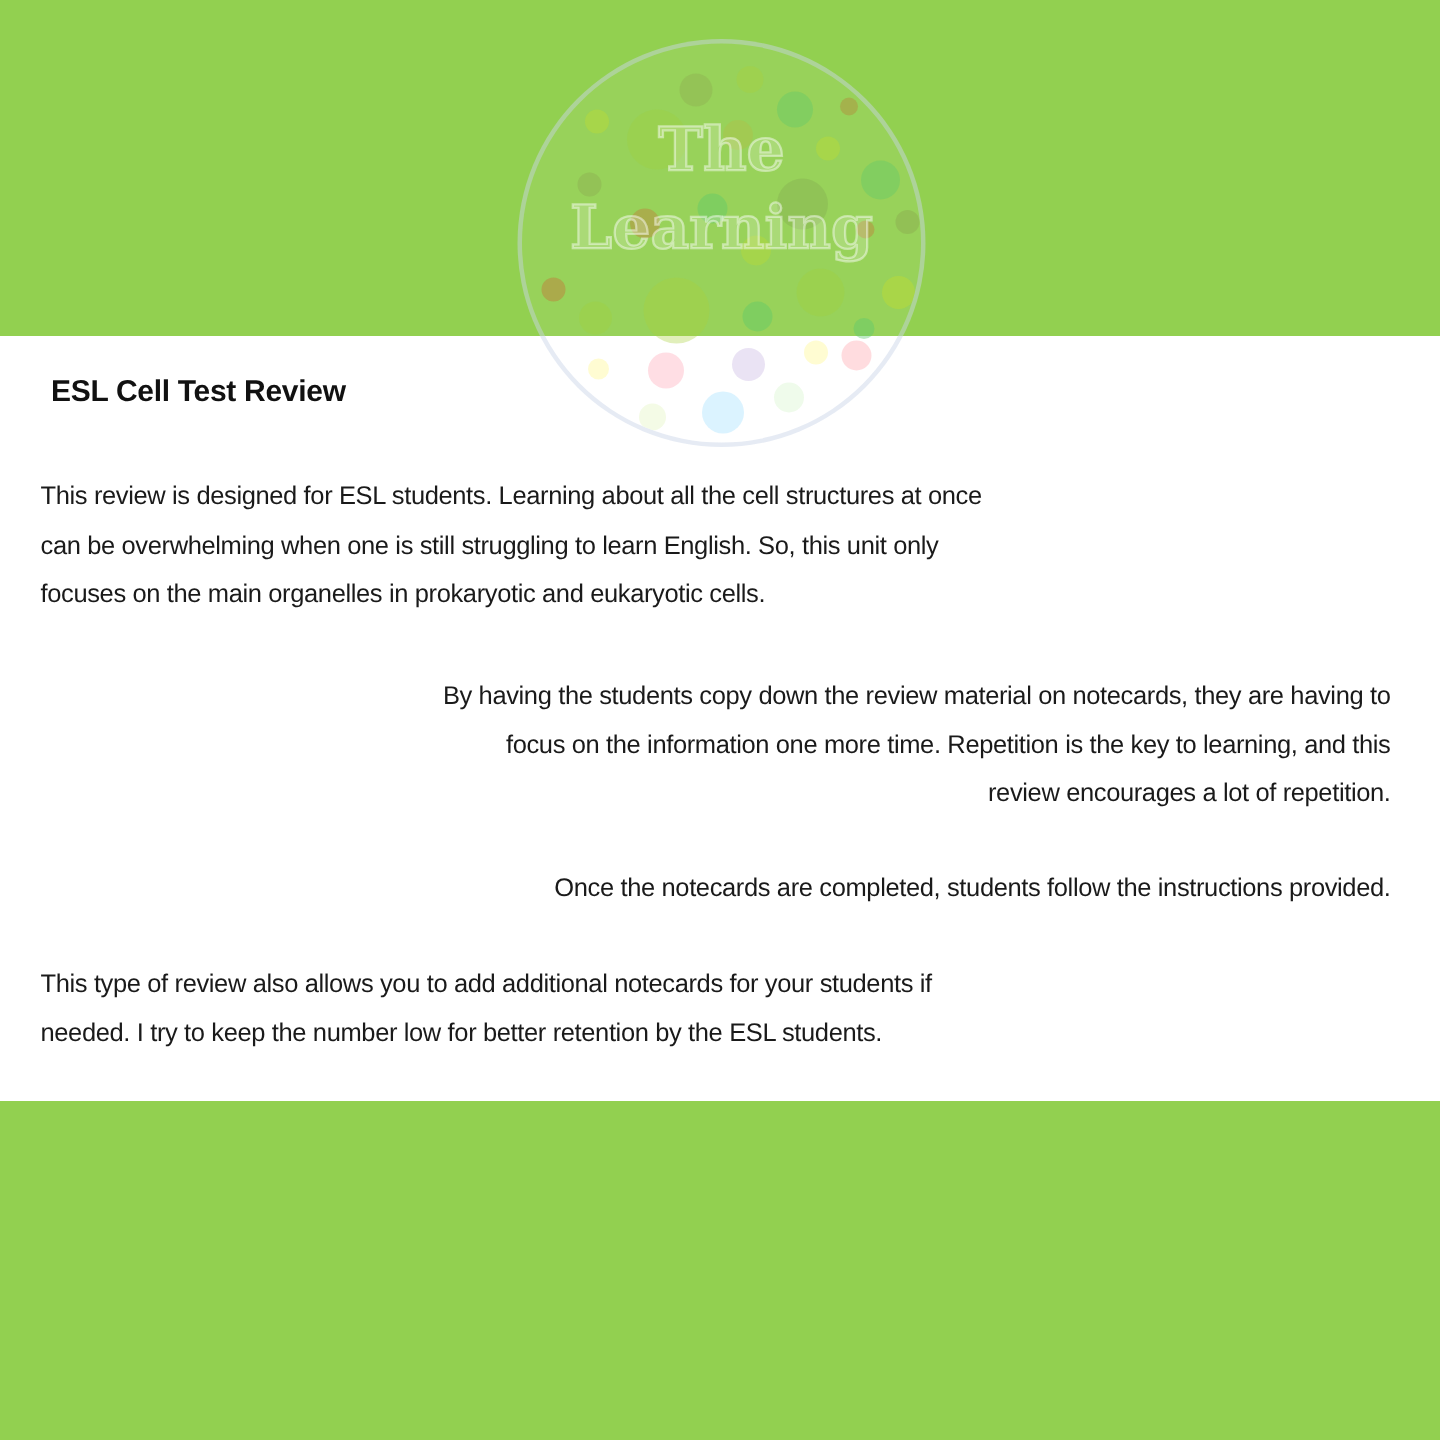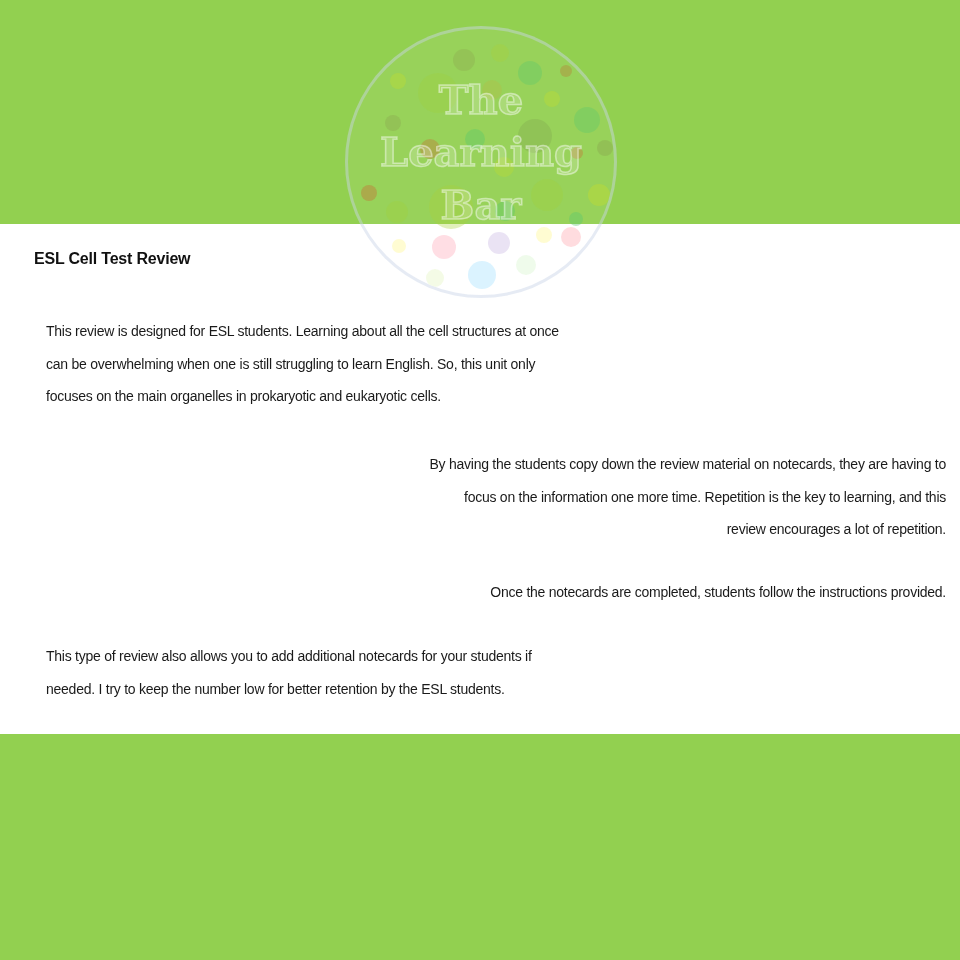--- a/index.html
+++ b/index.html
@@ -29,31 +29,31 @@
     .doc-page {
       position: absolute;
       left: 0; top: 224px;
       width: 960px; height: 510px;
       background: #ffffff;
     }
     .doc-title {
       position: absolute;
       left: 34px; top: 250px;
       margin: 0;
-      font-size: 16px;
+      font-size: 20px;
       font-weight: bold;
       color: #111111;
       letter-spacing: -0.2px;
     }
     .para {
       position: absolute;
-      left: 46px;
+      left: 27px;
       width: 900px;
       margin: 0;
-      font-size: 14px;
+      font-size: 17px;
       line-height: 32.5px;
       color: #1a1a1a;
       letter-spacing: -0.25px;
       white-space: pre-line;
     }
     .p1 { top: 315px; }
     .p2 { top: 448px; text-align: right; }
     .p3 { top: 576px; text-align: right; }
     .p4 { top: 640px; }
 
@@ -133,14 +133,13 @@
   <span class="dot" style="left:44px;top:210px;width:14px;height:14px;background:rgba(255,250,180,0.6)"></span>
   <span class="dot" style="left:84px;top:206px;width:24px;height:24px;background:rgba(255,200,210,0.6)"></span>
   <span class="dot" style="left:140px;top:203px;width:22px;height:22px;background:rgba(225,215,240,0.7)"></span>
   <span class="dot" style="left:188px;top:198px;width:16px;height:16px;background:rgba(255,250,180,0.6)"></span>
   <span class="dot" style="left:213px;top:198px;width:20px;height:20px;background:rgba(255,205,210,0.7)"></span>
   <span class="dot" style="left:78px;top:240px;width:18px;height:18px;background:rgba(240,250,220,0.7)"></span>
   <span class="dot" style="left:120px;top:232px;width:28px;height:28px;background:rgba(210,240,255,0.8)"></span>
   <span class="dot" style="left:168px;top:226px;width:20px;height:20px;background:rgba(235,250,230,0.8)"></span>
   <div class="wm-text" style="top:45px">The</div>
   <div class="wm-text" style="top:97px">Learning</div>
-  <div class="wm-text" style="top:150px">Bar</div>
 </div>
 
 </body></html>

